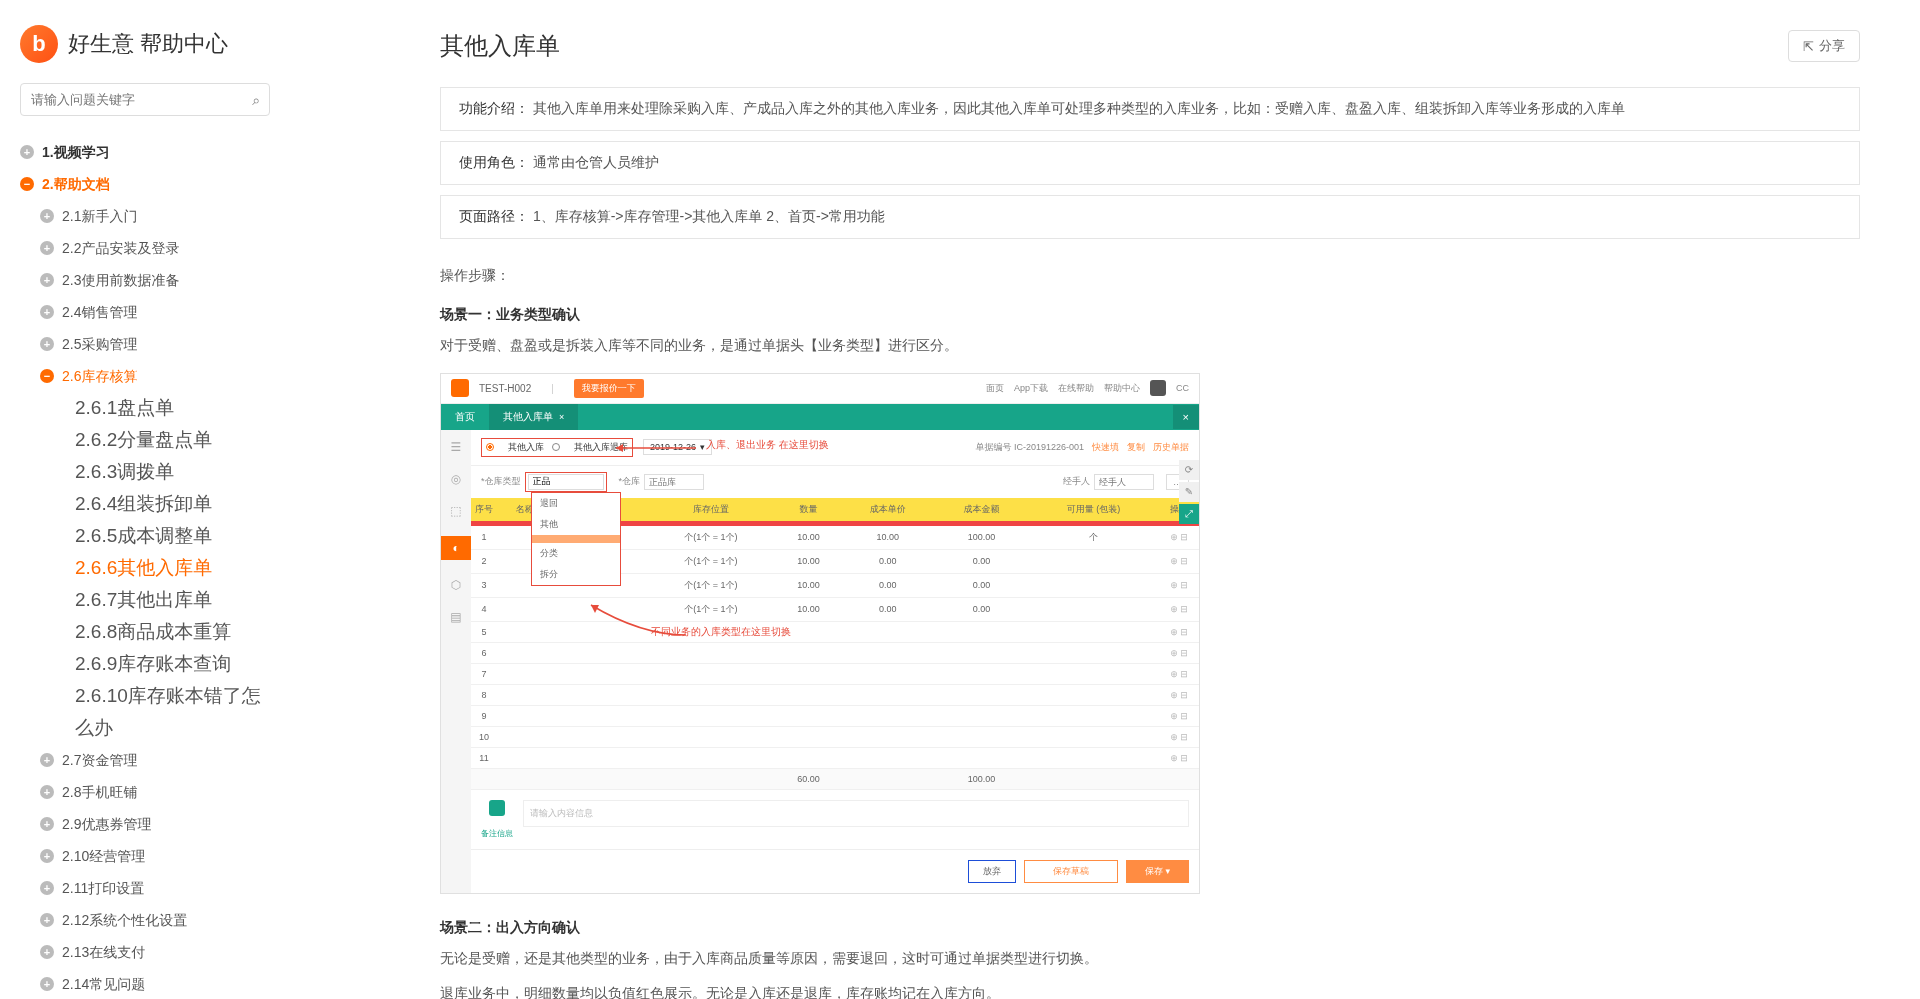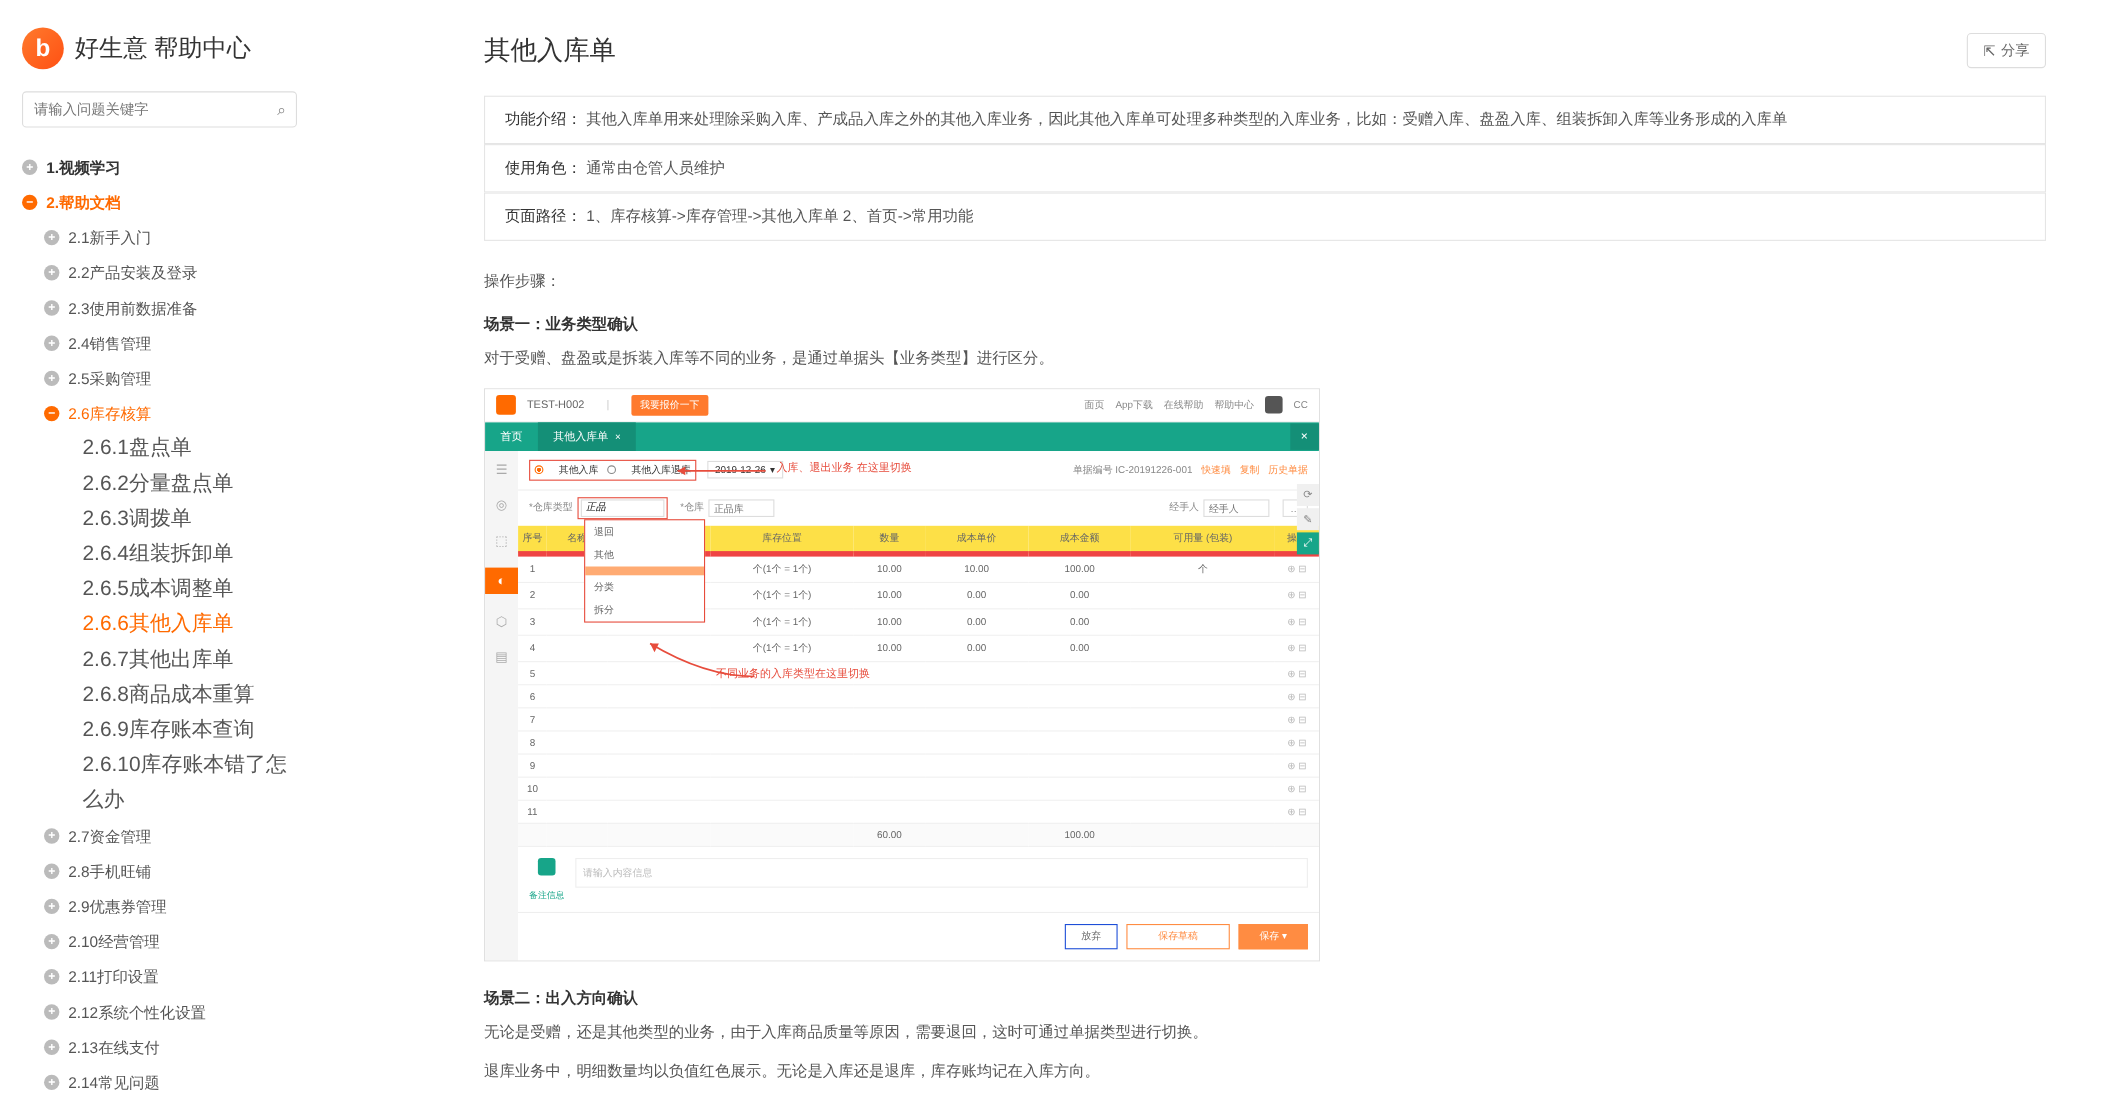--- a/index.html
+++ b/index.html
@@ -19,21 +19,21 @@
 .nav .level1 { font-weight: bold; color: #333; }
 .nav .level2 { padding-left: 20px; color: #555; }
 .nav .level3 { padding-left: 55px; color: #555; font-size: 19px; }
 .nav .active > span { color: #ff6a00; }
 .nav .active.minus > span { color: #ff6a00; }
 .nav li.active-leaf { color: #ff6a00; }
 .main { flex: 1; padding: 30px 60px 30px 150px; }
 .title-row { display: flex; justify-content: space-between; align-items: center; margin-bottom: 25px; }
 .page-title { font-size: 24px; font-weight: 500; color: #333; }
 .share-btn { border: 1px solid #ddd; padding: 6px 14px; border-radius: 4px; font-size: 13px; color: #666; cursor: pointer; display: flex; align-items: center; gap: 5px; }
-.info-box { border: 1px solid #e5e5e5; padding: 12px 18px; font-size: 14px; color: #555; background: #fff; }
+.info-box { border: 1px solid #e5e5e5; padding: 12px 18px; margin-bottom: 10px; font-size: 14px; color: #555; background: #fff; }
 .info-box strong { color: #333; font-weight: 500; }
 .content-section { margin-top: 25px; }
 .content-section p, .content-section div.line { margin-bottom: 12px; line-height: 1.7; color: #555; font-size: 14px; }
 .content-section .scene-title { font-weight: bold; color: #333; margin-top: 18px; margin-bottom: 10px; }
 .screenshot-app { border: 1px solid #e0e0e0; margin: 15px 0 25px 0; width: 760px; font-size: 10px; }
 .app-top { background: #fff; display: flex; align-items: center; padding: 5px 10px; border-bottom: 1px solid #eee; }
 .app-logo { width: 18px; height: 18px; background: #ff6a00; border-radius: 3px; margin-right: 10px; }
 .app-top-text { color: #666; font-size: 10px; }
 .app-top-right { margin-left: auto; display: flex; gap: 10px; color: #888; font-size: 9px; align-items: center; }
 .app-top-btn { background: #ff7a2d; color: #fff; padding: 3px 8px; border-radius: 2px; font-size: 9px; }
@@ -56,21 +56,21 @@
 .date-input { border: 1px solid #ddd; padding: 2px 6px; font-size: 9px; display: inline-flex; align-items: center; gap: 4px; margin-left: 10px; }
 .red-arrow-text { color: #e74c3c; font-size: 10px; position: absolute; }
 .arrow-svg { position: absolute; }
 .toolbar-right { margin-left: auto; display: flex; gap: 8px; font-size: 9px; color: #888; align-items: center; }
 .order-no { color: #888; font-size: 9px; }
 .link-item { color: #ff8c42; }
 .filter-row { display: flex; padding: 6px 10px; gap: 12px; font-size: 9px; color: #888; align-items: center; }
 .filter-field { display: flex; align-items: center; gap: 4px; }
 .filter-input { border: 1px solid #ddd; padding: 2px 4px; width: 60px; font-size: 9px; }
 .red-box2 { border: 1.5px solid #e74c3c; padding: 1px 2px; }
-.dropdown { position: absolute; left: 60px; top: 62px; width: 110px; background: #fff; border: 1px solid #ddd; z-index: 10; font-size: 9px; border: 1.5px solid #e74c3c; }
+.dropdown { position: absolute; left: 60px; top: 62px; width: 90px; background: #fff; border: 1px solid #ddd; z-index: 10; font-size: 9px; border: 1.5px solid #e74c3c; }
 .dropdown-item { padding: 4px 8px; color: #666; }
 .dropdown-item.selected { background: #ffab73; color: #fff; }
 .app-table { width: 100%; border-collapse: collapse; font-size: 9px; }
 .app-table th { background: #fde047; padding: 5px 4px; color: #666; font-weight: normal; border-bottom: 5px solid #ef4444; }
 .app-table td { padding: 5px 4px; border-bottom: 1px solid #f0f0f0; color: #666; text-align: center; }
 .app-table td:first-child { text-align: center; width: 26px; }
 .table-action-col { width: 40px; }
 .totals-row td { background: #fafafa; font-weight: 500; }
 .remark-row { display: flex; padding: 10px; gap: 10px; align-items: flex-start; }
 .remark-icon-box { display: flex; flex-direction: column; align-items: center; gap: 12px; font-size: 8px; color: #17a589; }
@@ -259,21 +259,21 @@
               <div class="toolbar-right">
                 <span class="order-no"><span>单据编号</span> <span>IC-20191226-001</span></span>
                 <span class="link-item">快速填</span>
                 <span class="link-item">复制</span>
                 <span class="link-item">历史单据</span>
               </div>
             </div>
             <div class="filter-row">
               <span class="filter-field">
                   <span>*仓库类型</span>
-                <span class="red-box2"><input class="filter-input" style="width: 76px; font-style: italic;" value="正品"></span>
+                <span class="red-box2"><input class="filter-input" style="width: 76px;" value="正品"></span>
               </span>
               <span class="filter-field">
                   <span>*仓库</span>
                   <input class="filter-input" placeholder="正品库" style="">
                 </span>
               <span class="filter-field" style="margin-left:auto;">
                   <span>经手人</span>
                   <input class="filter-input" placeholder="经手人" style="">
                 </span>
               <span style="border:1px solid #ddd;padding:2px 6px;">…</span>

